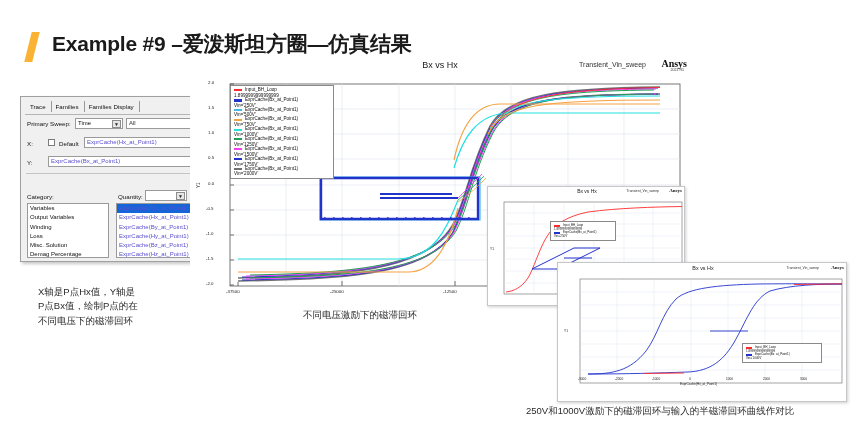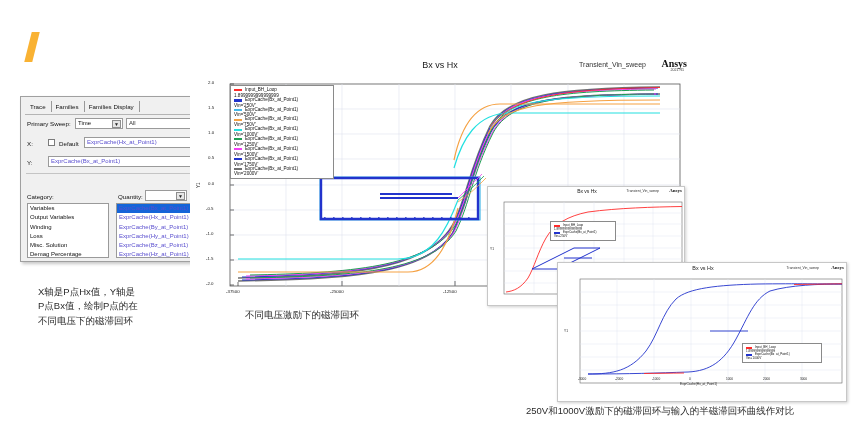--- a/index.html
+++ b/index.html
@@ -111,20 +111,21 @@
   .legend-txt { white-space:nowrap; color:#111; }
   .legend-sub { white-space:nowrap; color:#111; display:block; }
 
   svg { display:block; }
 </style>
 </head>
 <body>
 
 <div id="title-bar">
   <div id="title-accent"></div>
+  <div id="page-title">Example #9 –爱泼斯坦方圈—仿真结果</div>
 </div>
 
 <div id="trace-dialog">
 
   <div class="dlg-tabs">
     <div class="dlg-tab active">Trace</div>
     <div class="dlg-tab">Families</div>
     <div class="dlg-tab">Families Display</div>
   </div>
   <div class="dlg-tabline"></div>
@@ -461,14 +462,14 @@
       </div>
       <span class="legend-sub" style="font-size: 3px;">1.8999999999999999</span>
       <div class="legend-row">
         <span class="legend-swatch" style="width: 6px; background: rgb(34, 51, 204);"></span>
         <span class="legend-txt" style="font-size: 3px;">ExprCache(Bx_at_Point1)</span>
       </div>
       <span class="legend-sub" style="font-size: 3px;">Vin='1000V'</span>
     </div>
 </div>
 
-<div class="caption" style="left:245px; top:308px; width:230px; ">不同电压激励下的磁滞回环</div>
+<div class="caption" style="left:245px; top:308px; width:230px; text-align:center;">不同电压激励下的磁滞回环</div>
 <div class="caption" style="left:478px; top:404px; width:372px;margin-left:48px;">250V和1000V激励下的磁滞回环与输入的半磁滞回环曲线作对比</div>
 
 </body></html>

